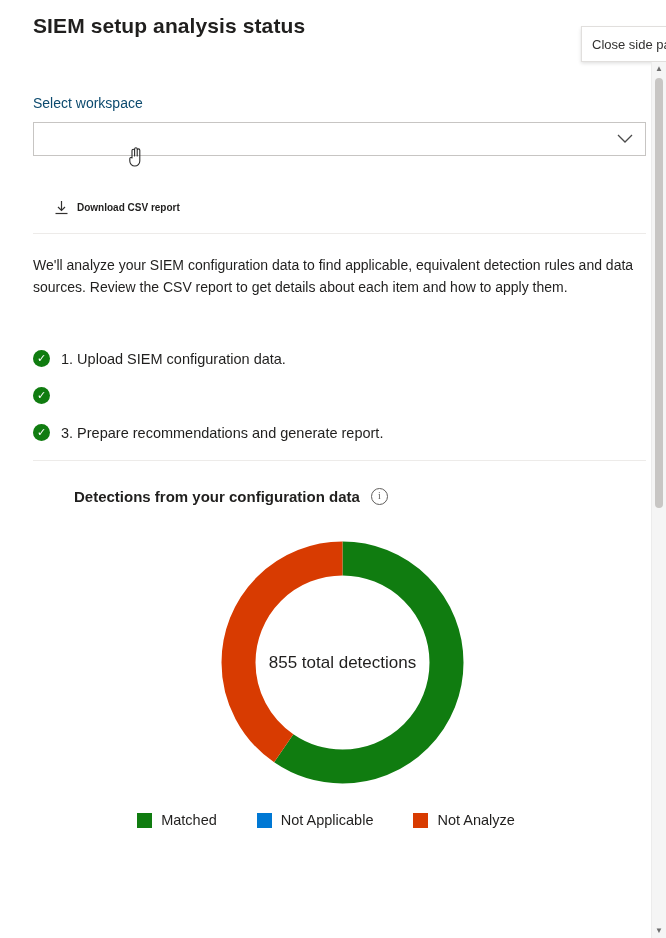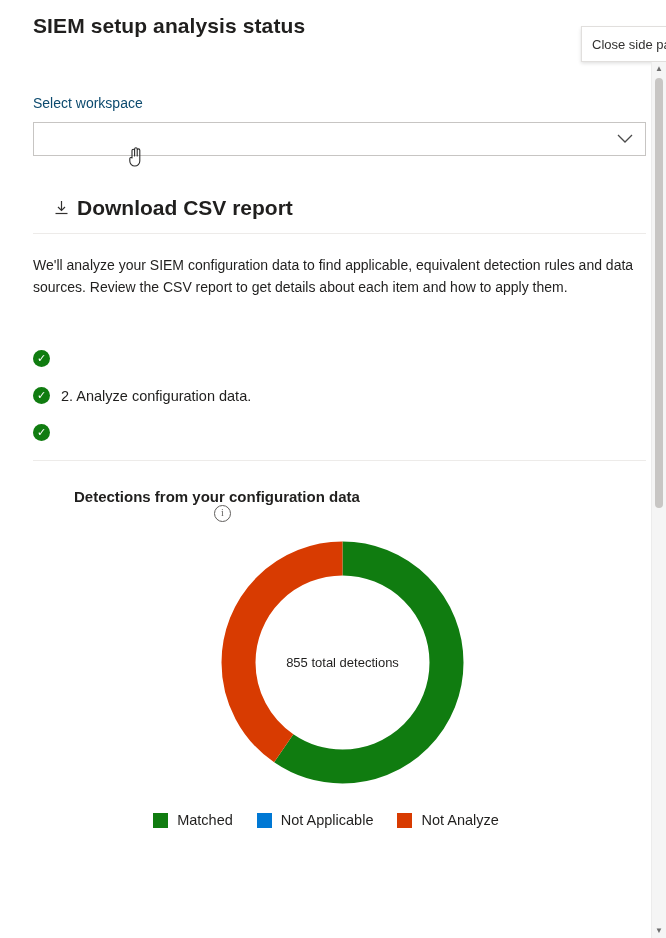--- a/index.html
+++ b/index.html
@@ -153,21 +153,21 @@
   }
   .download-row .dl-icon {
     width: 22px;
     margin-left: 17px;
     display: flex;
     align-items: center;
     justify-content: center;
     color: #323130;
   }
   .download-row .dl-label {
-    font-size: 21px;
+    font-size: 10px;
     color: #201f1e;
     font-weight: 600;
     margin-left: 5px;
   }
 
   .intro {
     position: absolute;
     left: 33px;
     top: 192px;
     width: 608px;
@@ -215,21 +215,20 @@
 
   .chart-title {
     position: absolute;
     left: 74px;
     top: 426px;
     font-size: 15px;
     font-weight: 600;
     color: #201f1e;
     display: flex;
     align-items: center;
-    flex-direction: column;
   }
   .info-icon {
     display: inline-block;
     width: 15px;
     height: 15px;
     border: 1px solid #605e5c;
     border-radius: 50%;
     color: #605e5c;
     font-size: 10px;
     line-height: 14px;
@@ -248,33 +247,33 @@
   }
   .donut-center {
     position: absolute;
     left: 0;
     top: 0;
     width: 255px;
     height: 255px;
     display: flex;
     align-items: center;
     justify-content: center;
-    font-size: 13px;
+    font-size: 17px;
     color: #201f1e;
   }
 
   .legend {
     position: absolute;
     left: 0;
     top: 750px;
     width: 652px;
     display: flex;
     align-items: center;
     justify-content: center;
-    gap: 24px;
+    gap: 40px;
   }
   .legend-item {
     display: flex;
     align-items: center;
     font-size: 14.5px;
     color: #201f1e;
   }
   .legend-swatch {
     width: 15px;
     height: 15px;
@@ -351,27 +350,28 @@
         </svg>
       </span>
       <span class="dl-label">Download CSV report</span>
     </div>
 
     <div class="intro">We'll analyze your SIEM configuration data to find applicable, equivalent detection rules and data sources. Review the CSV report to get details about each item and how to apply them.</div>
 
     <div class="steps">
       <div class="step">
         <span class="check-circle">✓</span>
+        <span class="step-label">1. Upload SIEM configuration data.</span>
       </div>
       <div class="step">
         <span class="check-circle">✓</span>
-        <span class="step-label">2. Analyze configuration data.</span>
       </div>
       <div class="step">
         <span class="check-circle">✓</span>
+        <span class="step-label">3. Prepare recommendations and generate report.</span>
       </div>
     </div>
 
     <div class="divider"></div>
 
     <div class="chart-title">
       <span>Detections from your configuration data</span>
       <span class="info-icon">i</span>
     </div>
 

